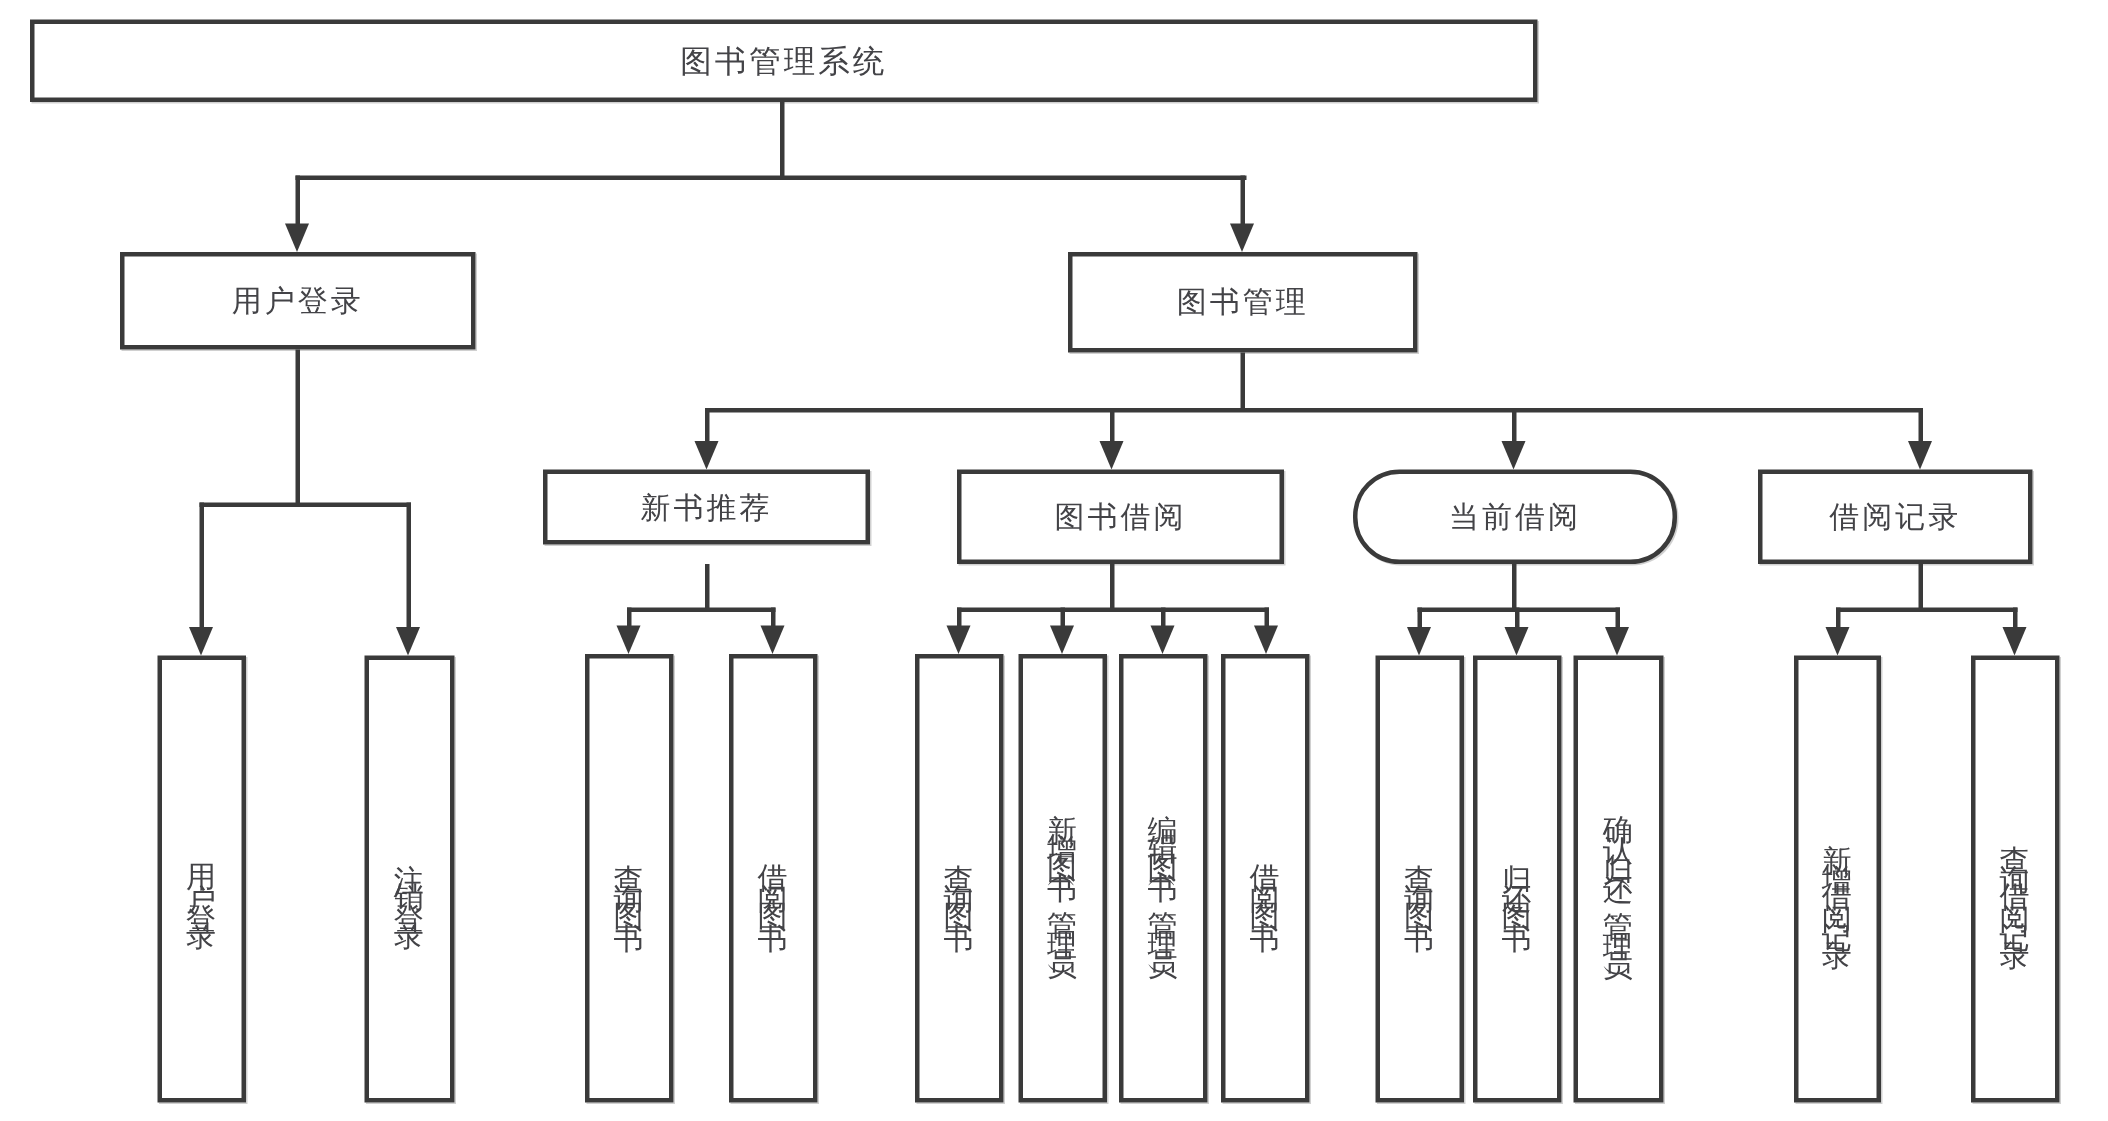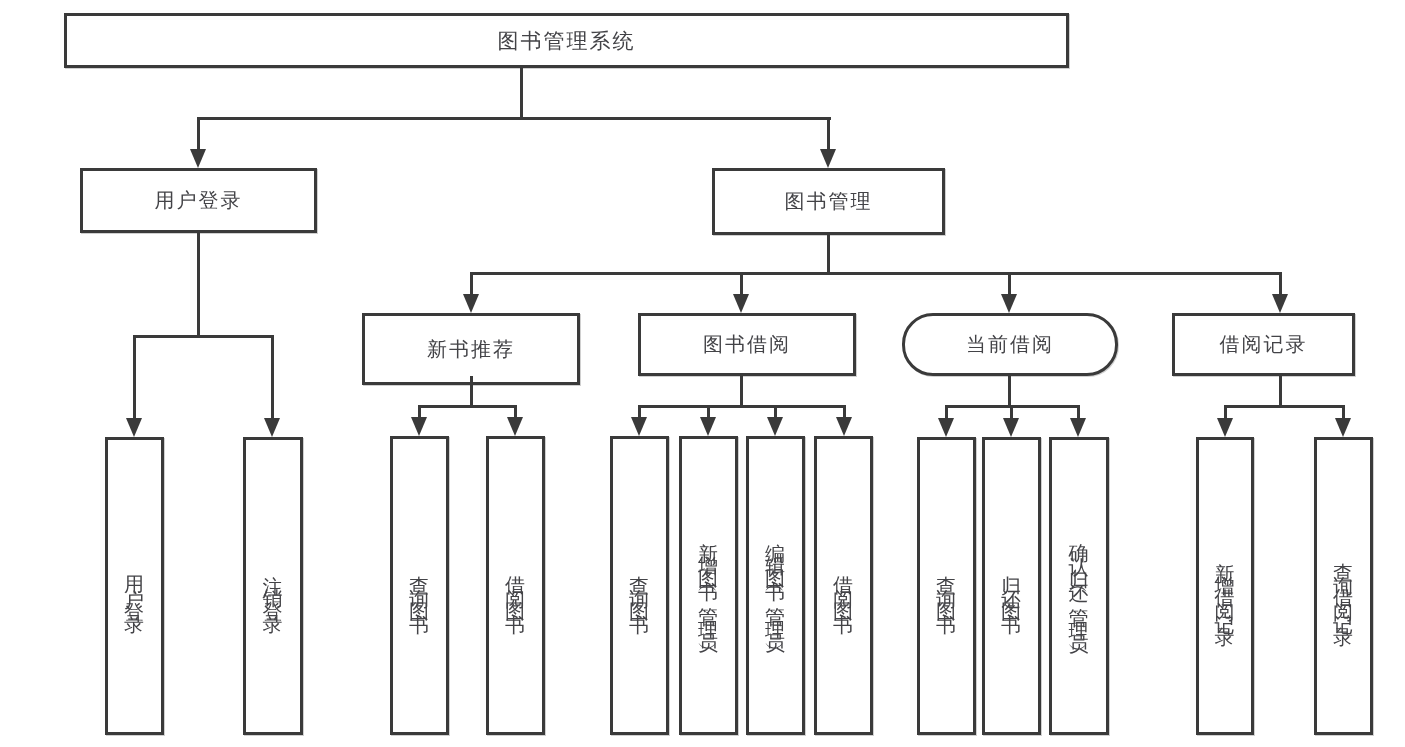--- a/index.html
+++ b/index.html
@@ -17,21 +17,21 @@
     border: 3px solid #3a3a3a;
     background: #ffffff;
     display: flex;
     align-items: center;
     justify-content: center;
     color: #434347;
     font-size: 20px;
     letter-spacing: 2px;
     box-shadow: 1px 1px 0 rgba(120,120,120,0.35);
   }
-  .node.title-node { font-size: 21px; margin-left: 44px; }
+  .node.title-node { font-size: 21px; }
   .vnode { letter-spacing: 0; }
   .vnode .vtext {
     writing-mode: vertical-rl;
     text-orientation: mixed;
     letter-spacing: 13px;
     font-size: 20px;
     line-height: 1;
     white-space: nowrap;
   }
   .line {
@@ -66,21 +66,21 @@
     <span>图书管理系统</span>
   </div>
 
   <div class="node" style="left:80px; top:168px; width:237px; height:65px;">
     <span>用户登录</span>
   </div>
   <div class="node" style="left:712px; top:168px; width:233px; height:67px;">
     <span>图书管理</span>
   </div>
 
-  <div class="node" style="left:362px; top:313px; width:218px; height:72px;text-align:center;">
+  <div class="node" style="left:362px; top:313px; width:218px; height:50px;text-align:center;">
     <span>新书推荐</span>
   </div>
   <div class="node" style="left:638px; top:313px; width:218px; height:63px;">
     <span>图书借阅</span>
   </div>
   <div class="node" style="left:902px; top:313px; width:216px; height:63px;border-radius:31px;">
     <span>当前借阅</span>
   </div>
   <div class="node" style="left:1172px; top:313px; width:183px; height:63px;align-items:center;">
     <span>借阅记录</span>

